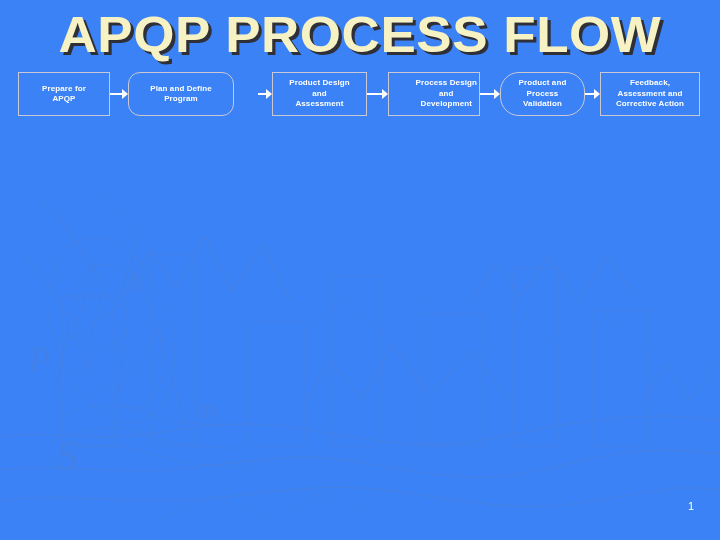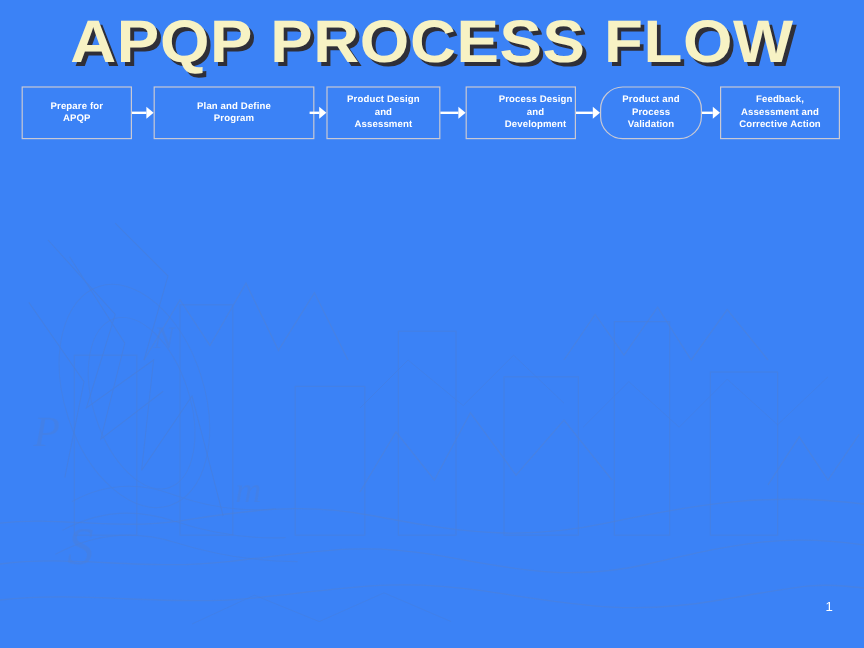--- a/index.html
+++ b/index.html
@@ -171,21 +171,21 @@
     </g>
   </svg>
 
   <div id="title">APQP PROCESS FLOW</div>
 
   <div id="flow">
       <div class="step-box" style="left: 18px; width: 92px;">
         <div class="step-label">Prepare for
 APQP</div>
       </div>
-      <div class="step-box" style="left: 128px; width: 134px;">
+      <div class="step-box" style="left: 128px; width: 106px; border-radius: 12px;">
         <div class="step-label">Plan and Define
 Program</div>
       </div>
       <div class="step-box" style="left: 272px; width: 95px;">
         <div class="step-label">Product Design
 and
 Assessment</div>
       </div>
       <div class="step-box" style="left: 388px; width: 92px; justify-content: flex-end;">
         <div class="step-label">Process  Design

